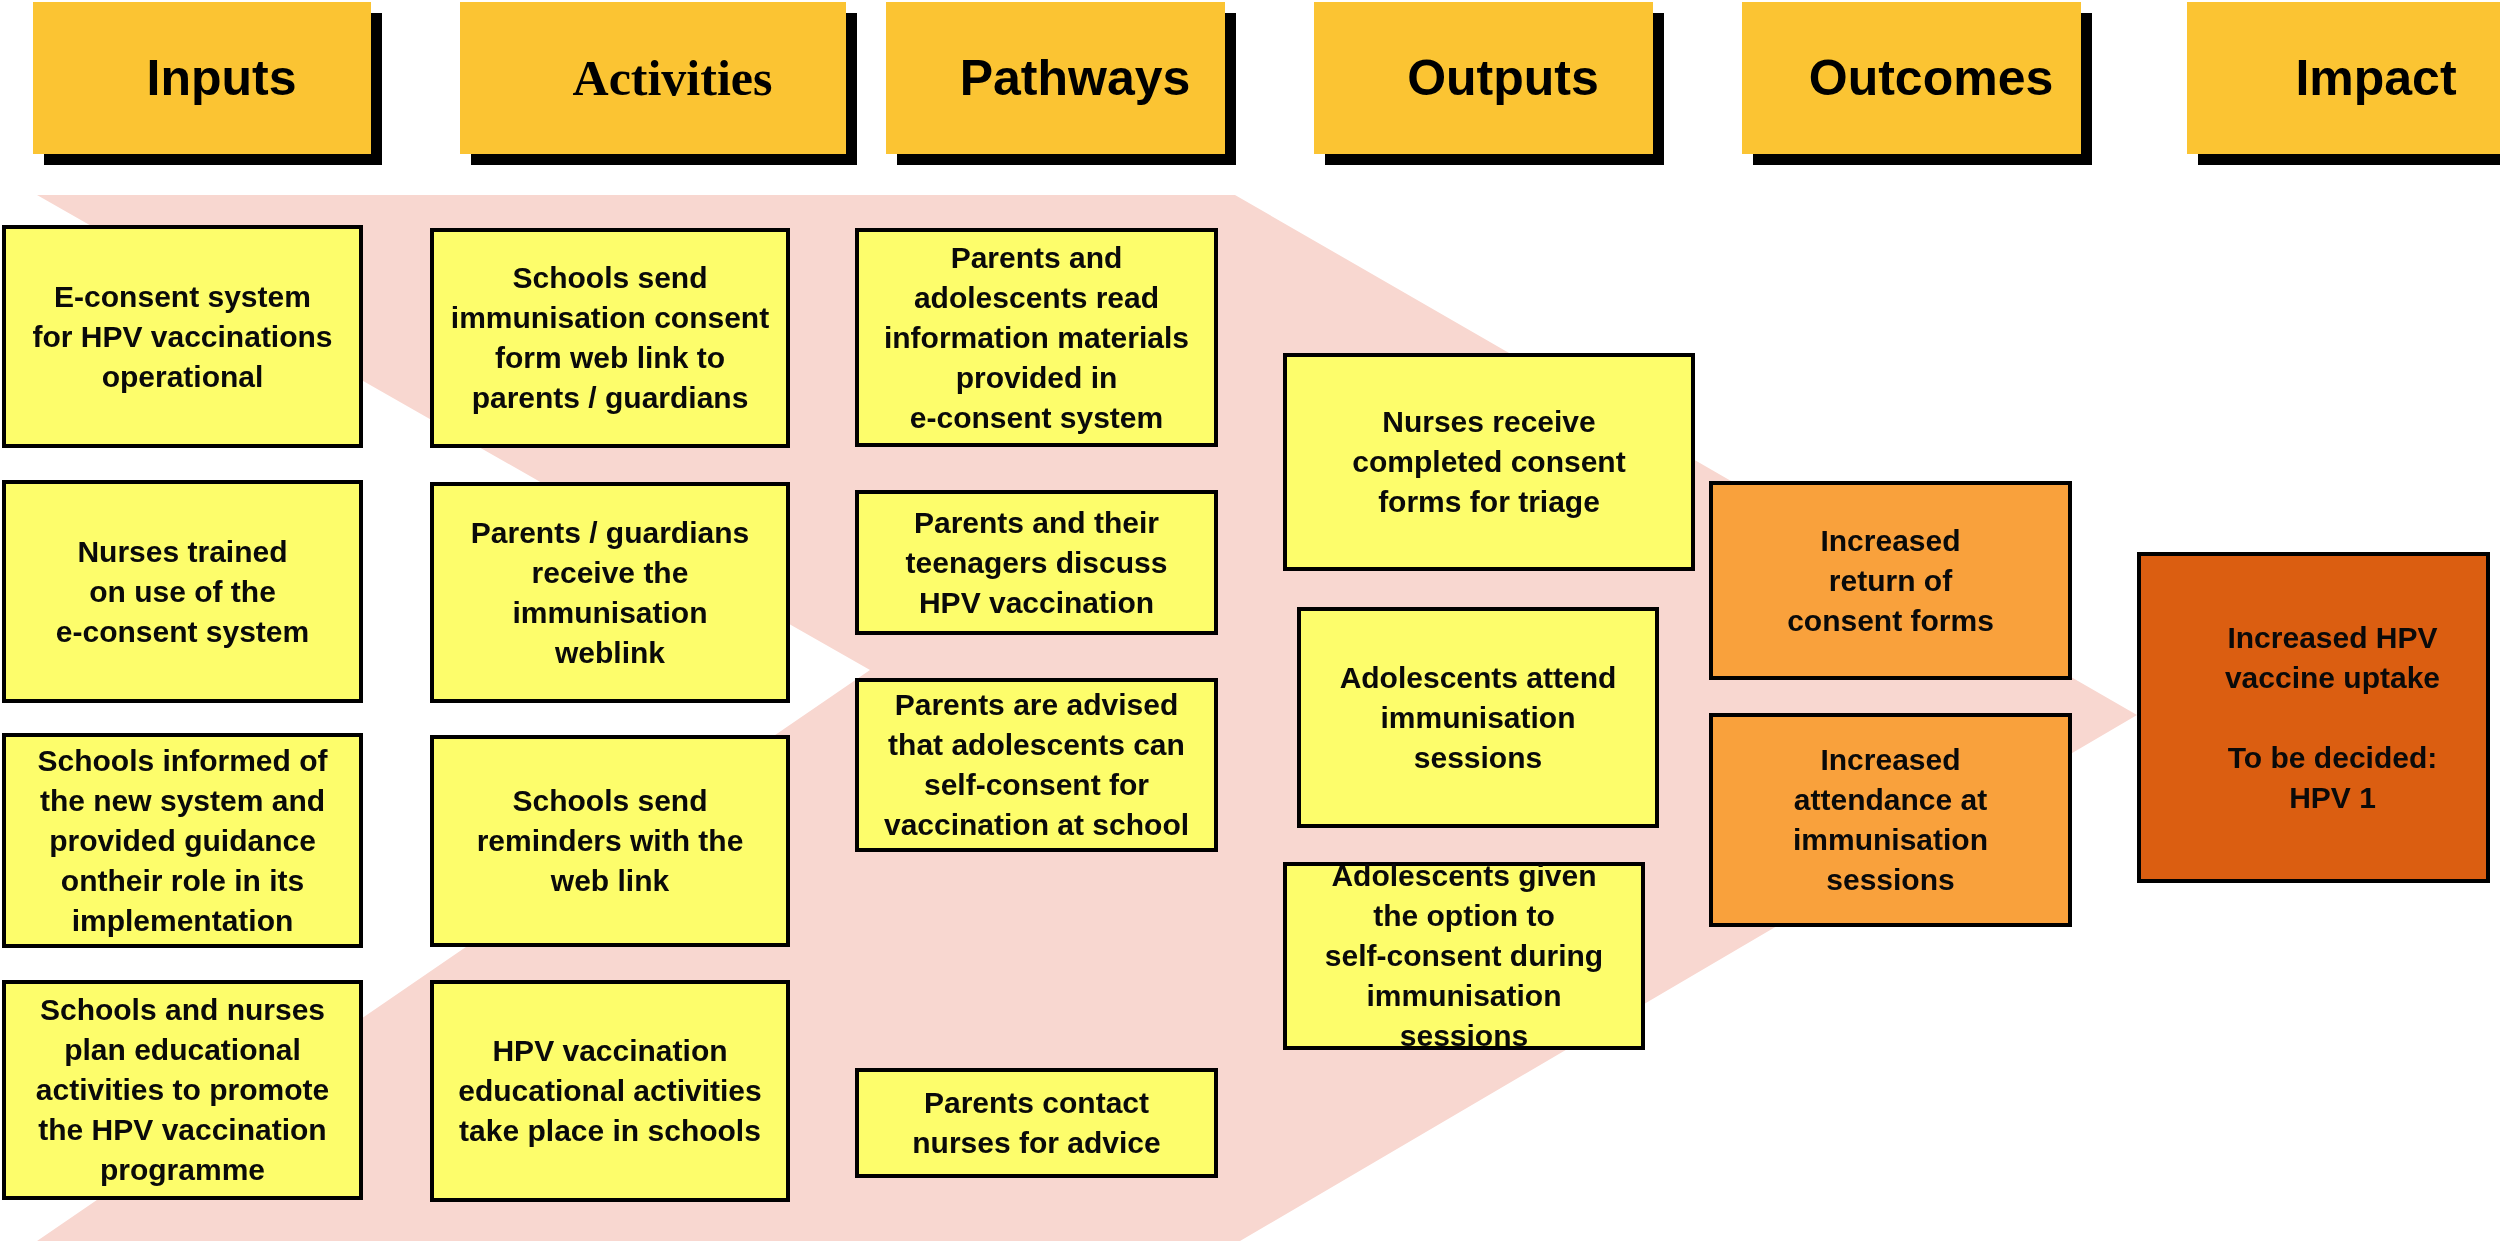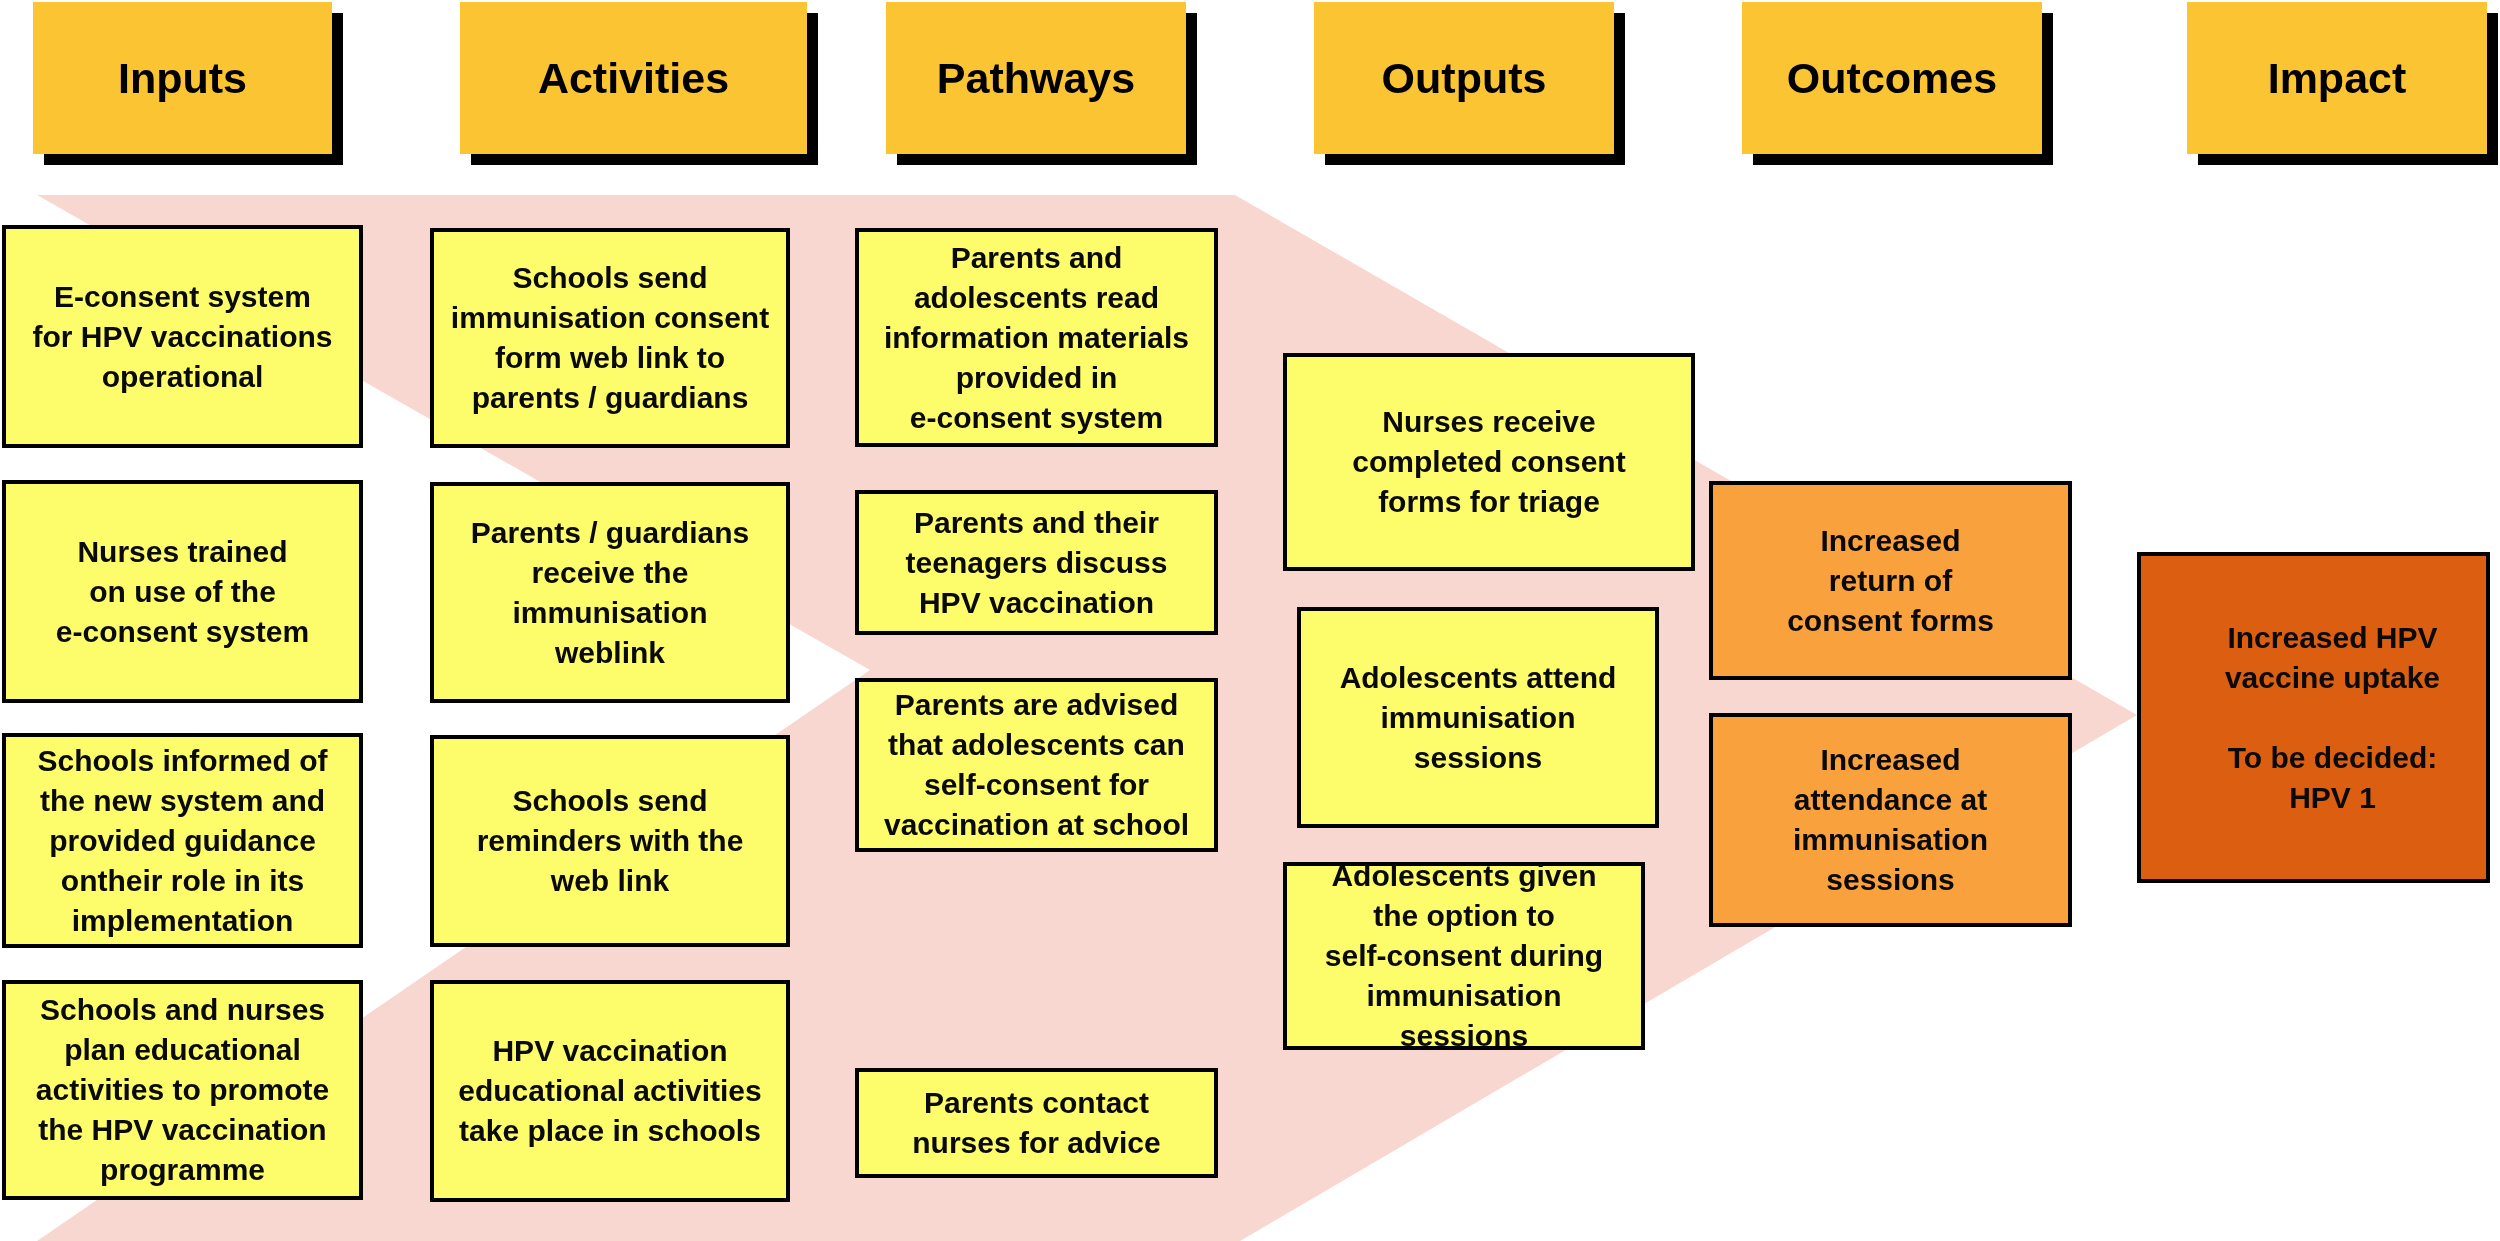--- a/index.html
+++ b/index.html
@@ -10,38 +10,38 @@
     font-family:"Liberation Sans", sans-serif;
     overflow:hidden;
   }
   #arrow-bg{position:absolute;left:0;top:0;width:2500px;height:1241px;}
   .hdr{
     position:absolute;
     height:152px;
     background:var(--header_gold,#FBC433);
     box-shadow:11px 11px 0 var(--shadow_black,#000000);
     display:flex;align-items:center;justify-content:center;
-    font-size:43px;font-weight:bold;color:#000;
+    font-size:50px;font-weight:bold;color:#000;padding-left:39px;
   }
   .box{
     position:absolute;
     background:var(--box_yellow,#FDFD6B);
     border:4px solid var(--border_black,#000000);
     box-sizing:border-box;
     display:flex;align-items:center;justify-content:center;
     text-align:center;
     font-size:30px;line-height:40px;font-weight:bold;color:#0a0a0a;
     white-space:pre-line;
     padding:6px 10px;
   }
   .box.orange{background:var(--box_orange,#F9A13C);}
   .box.darkorange{background:var(--box_dark_orange,#DB5E11);padding-left:48px;}
   
   #h-inputs{left:33px;top:2px;width:299px;}
-  #h-activities{left:460px;top:2px;width:347px;}
+  #h-activities{left:460px;top:2px;width:347px;font-family:Liberation Serif, serif;}
   #h-pathways{left:886px;top:2px;width:300px;}
   #h-outputs{left:1314px;top:2px;width:300px;}
   #h-outcomes{left:1742px;top:2px;width:300px;}
   #h-impact{left:2163px;top:2px;width:300px;margin-left:24px;}
   
   #in1{left:2px;top:225px;width:361px;height:223px;}
   #in2{left:2px;top:480px;width:361px;height:223px;}
   #in3{left:2px;top:733px;width:361px;height:215px;}
   #in4{left:2px;top:980px;width:361px;height:220px;}
   

